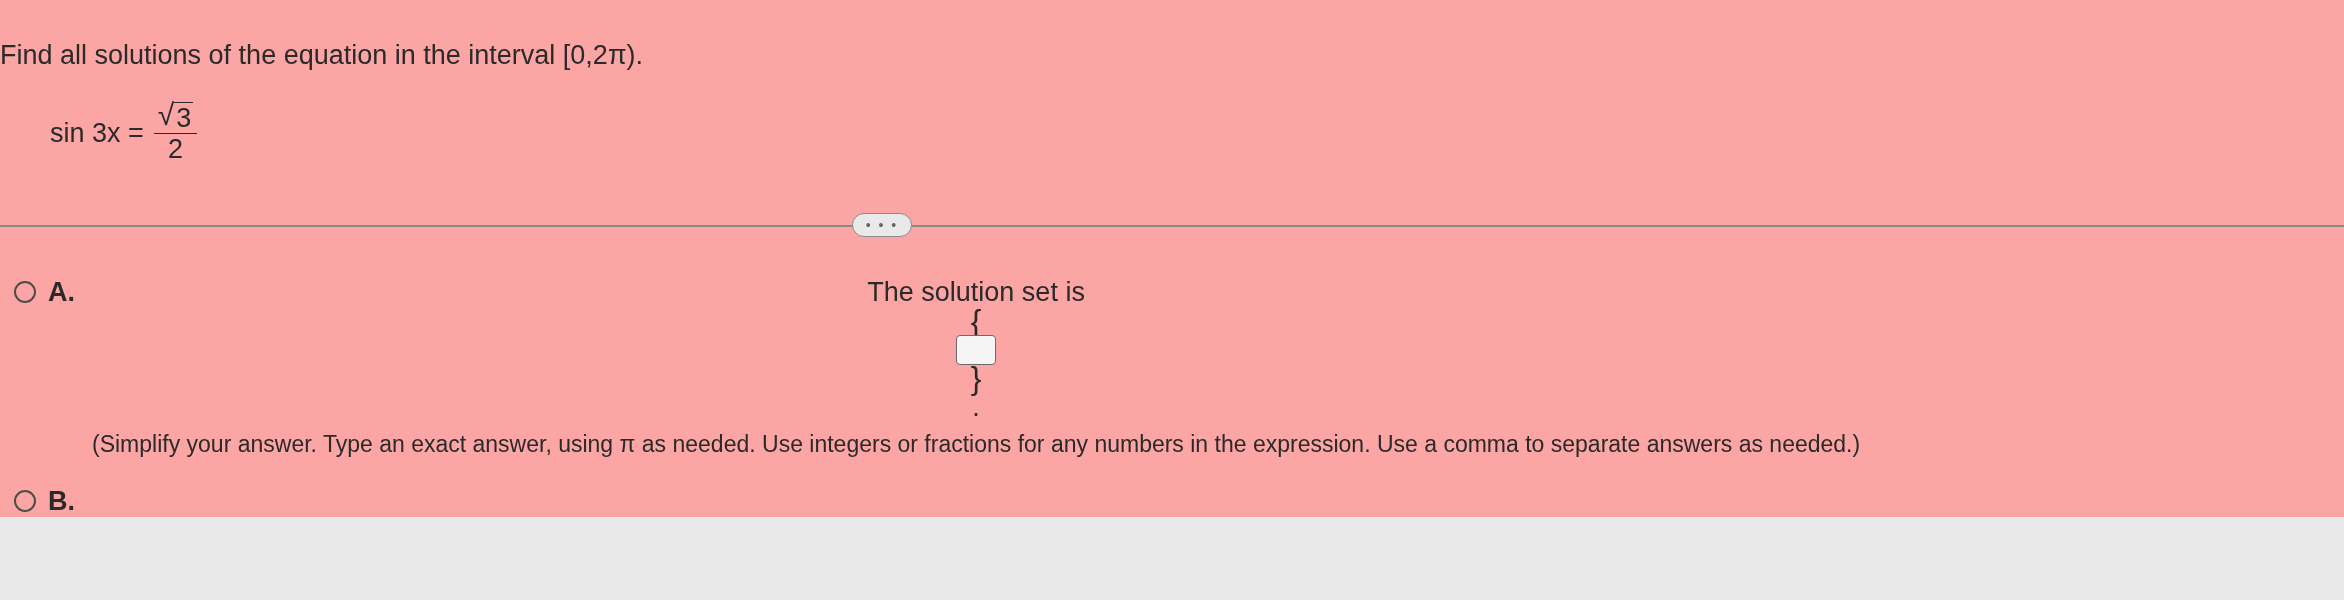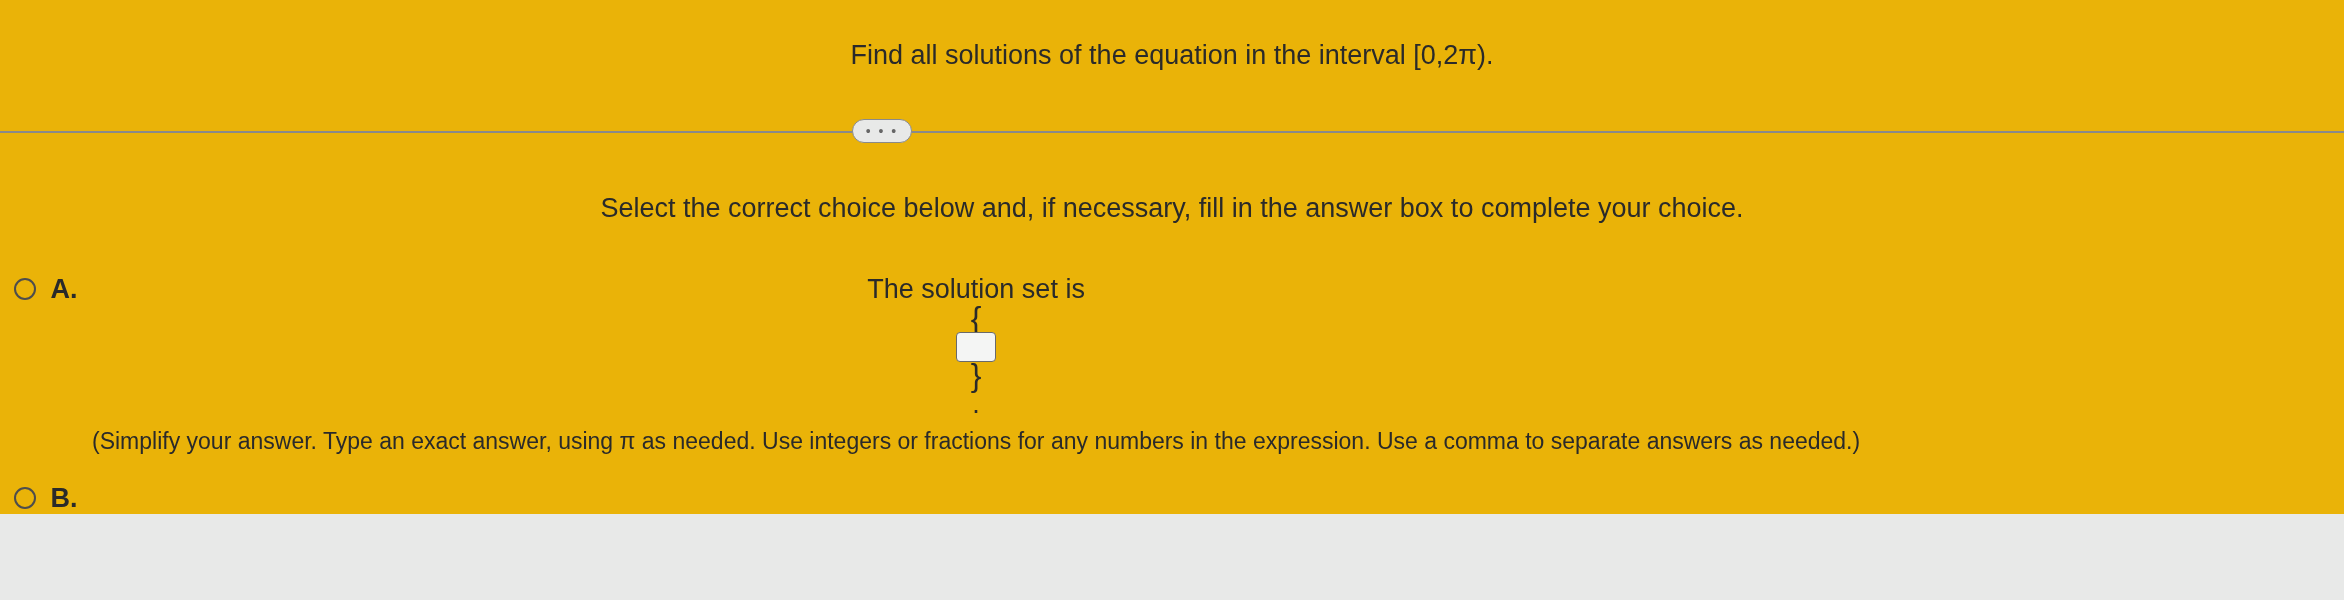--- a/index.html
+++ b/index.html
@@ -9,22 +9,21 @@
     }
     body {
       width: 2344px;
       height: 600px;
       background: linear-gradient(to bottom, #0e7a8a 0%, #0e7a8a 14px, #e8e9e8 14px);
       font-family: Arial, Helvetica, sans-serif;
       overflow: hidden;
     }
     .content {
       padding-top: 14px;
-      background: #eab308;
-      text-align: center;
+      background: #fca5a5;
     }
     .question-block {
       padding: 26px 0 30px 0;
     }
     .question-text {
       font-size: 27px;
       color: #2a2a2a;
       padding-left: 0;
     }
     .equation {
@@ -147,27 +146,38 @@
       color: #2a2a2a;
       margin-top: 8px;
     }
   </style>
 </head>
 <body>
 
 <div class="content">
   <div class="question-block">
     <div class="question-text">Find all solutions of the equation in the interval [0,2π).</div>
+    <div class="equation">
+      <span class="lhs">sin 3x =</span>
+      <span class="fraction">
+        <span class="num">
+          <span class="sqrt">
+            <span class="sqrt-sign">√</span>
+            <span class="sqrt-arg">3</span>
+          </span>
+        </span>
+        <span class="den">2</span>
+      </span>
+    </div>
   </div>
 
   <div class="divider-row">
     <div class="divider-pill">• • •</div>
   </div>
 
-  <div class="choices-intro">Select the correct choice below and, if necessary, fill in the answer box to complete your choice.</div>
 
   <div class="choice-row">
     <div class="radio"></div>
     <div class="choice-letter">A.</div>
     <div class="choice-body">
       <div class="choice-line1">
         <span>The solution set is </span>
         <span class="brace">{</span>
         <span class="answer-box"></span>
         <span class="brace">}</span>

